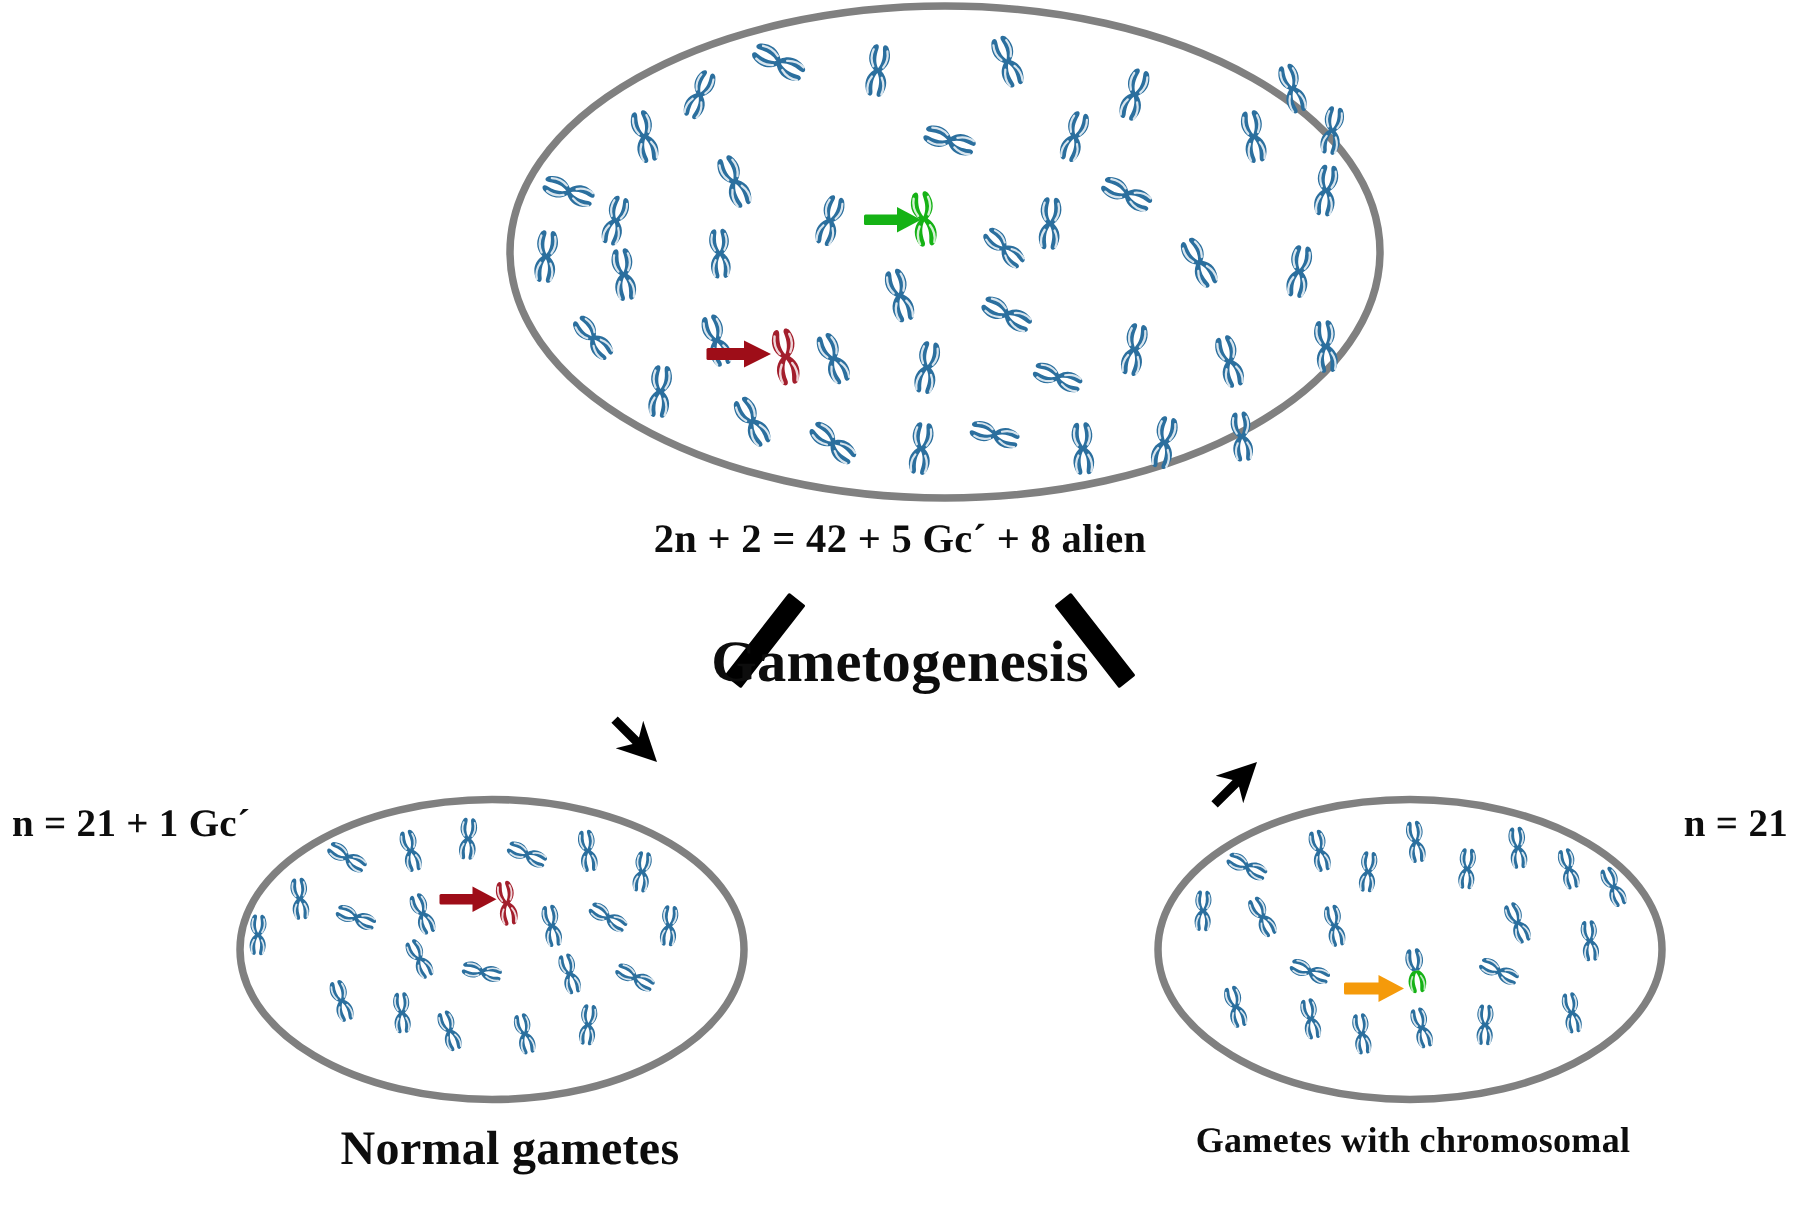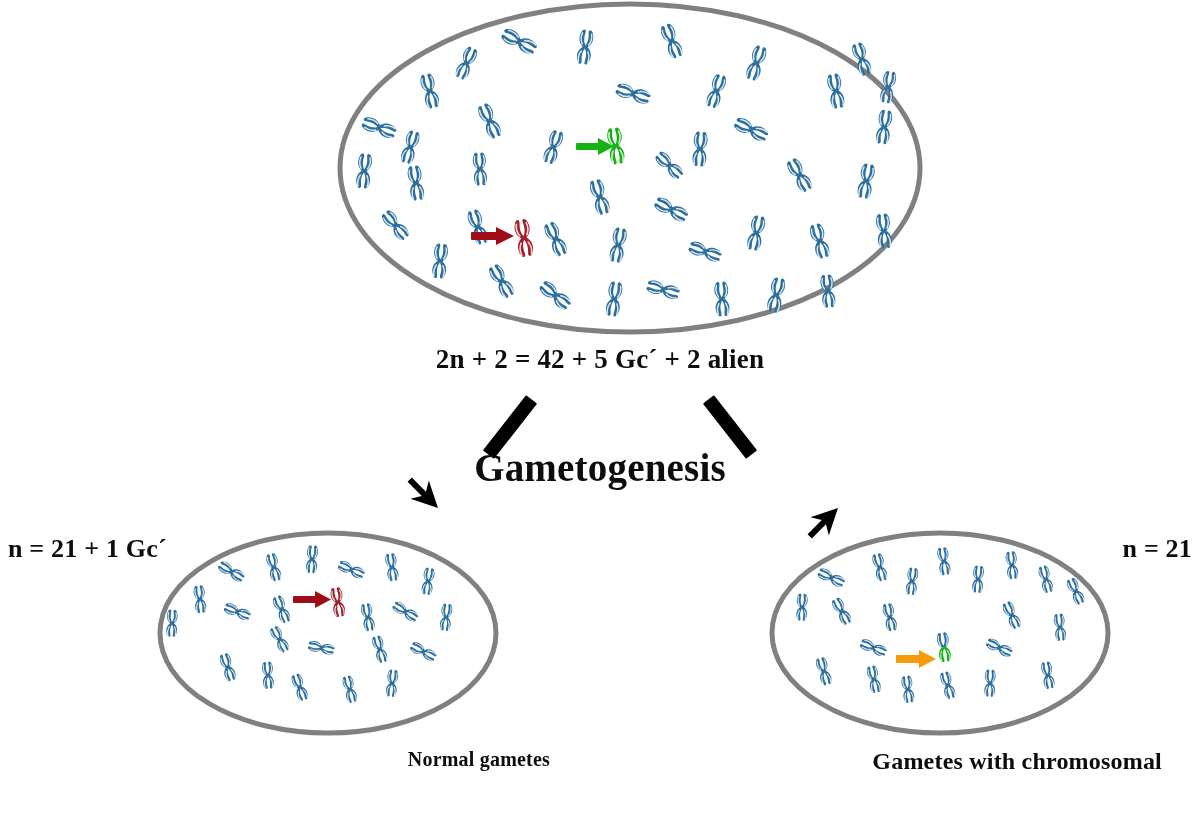--- a/index.html
+++ b/index.html
@@ -41,21 +41,21 @@
   }
   #label-parent {
     left: 0;
     top: 344px;
     width: 1200px;
     text-align: center;
     font-size: 27px;
   }
   #label-gametogenesis {
     left: 0;
-    top: 446px;
+    top: 420px;
     width: 1200px;
     text-align: center;
     font-size: 39px;
   }
   #label-left-n {
     left: 8px;
     top: 534px;
     font-size: 26px;
     text-align: right;
   }
@@ -63,28 +63,28 @@
     right: 8px;
     top: 534px;
     font-size: 26px;
     text-align: right;
     margin-left: 32px;
   }
   #caption-left {
     left: 130px;
     top: 748px;
     width: 420px;
-    text-align: right;
-    font-size: 20px;
+    text-align: center;
+    font-size: 32px;
   }
   #caption-right {
     left: 722px;
     top: 748px;
     width: 440px;
-    text-align: right;
+    text-align: center;
     font-size: 24px;
   }
 </style>
 </head>
 <body>
 
 <div id="stage">
 
   <svg class="svg-layer" viewBox="0 0 1200 817">
     <defs>
@@ -261,21 +261,21 @@
       <g>
         <use href="#chrom-translocated" transform="translate(944,648) rotate(-8) scale(0.85)"></use>
         <g fill="#f59a0a">
           <rect x="896" y="655" width="26" height="8" rx="1"></rect>
           <path d="M 919 650 L 936 659 L 919 668 Z"></path>
         </g>
       </g>
     </g>
   </svg>
 
-  <div class="label" id="label-parent"><span>2n + 2 = 42 + 5 </span><span class="it">Gc´</span><span> + 2 alien</span></div>
+  <div class="label" id="label-parent"><span>2n + 2 = 42 + 5 </span><span class="it">Gc´</span><span> + 8 alien</span></div>
 
   <div class="label" id="label-gametogenesis">Gametogenesis</div>
 
   <div class="label" id="label-left-n"><span>n = 21 + 1 </span><span class="it">Gc´</span><span></span></div>
 
   <div class="label" id="label-right-n"><span>n = 21</span><span class="it"></span></div>
 
   <div class="label" id="caption-left">Normal gametes</div>
 
   <div class="label" id="caption-right"><span>Gametes with chromosomal</span><br></div>

